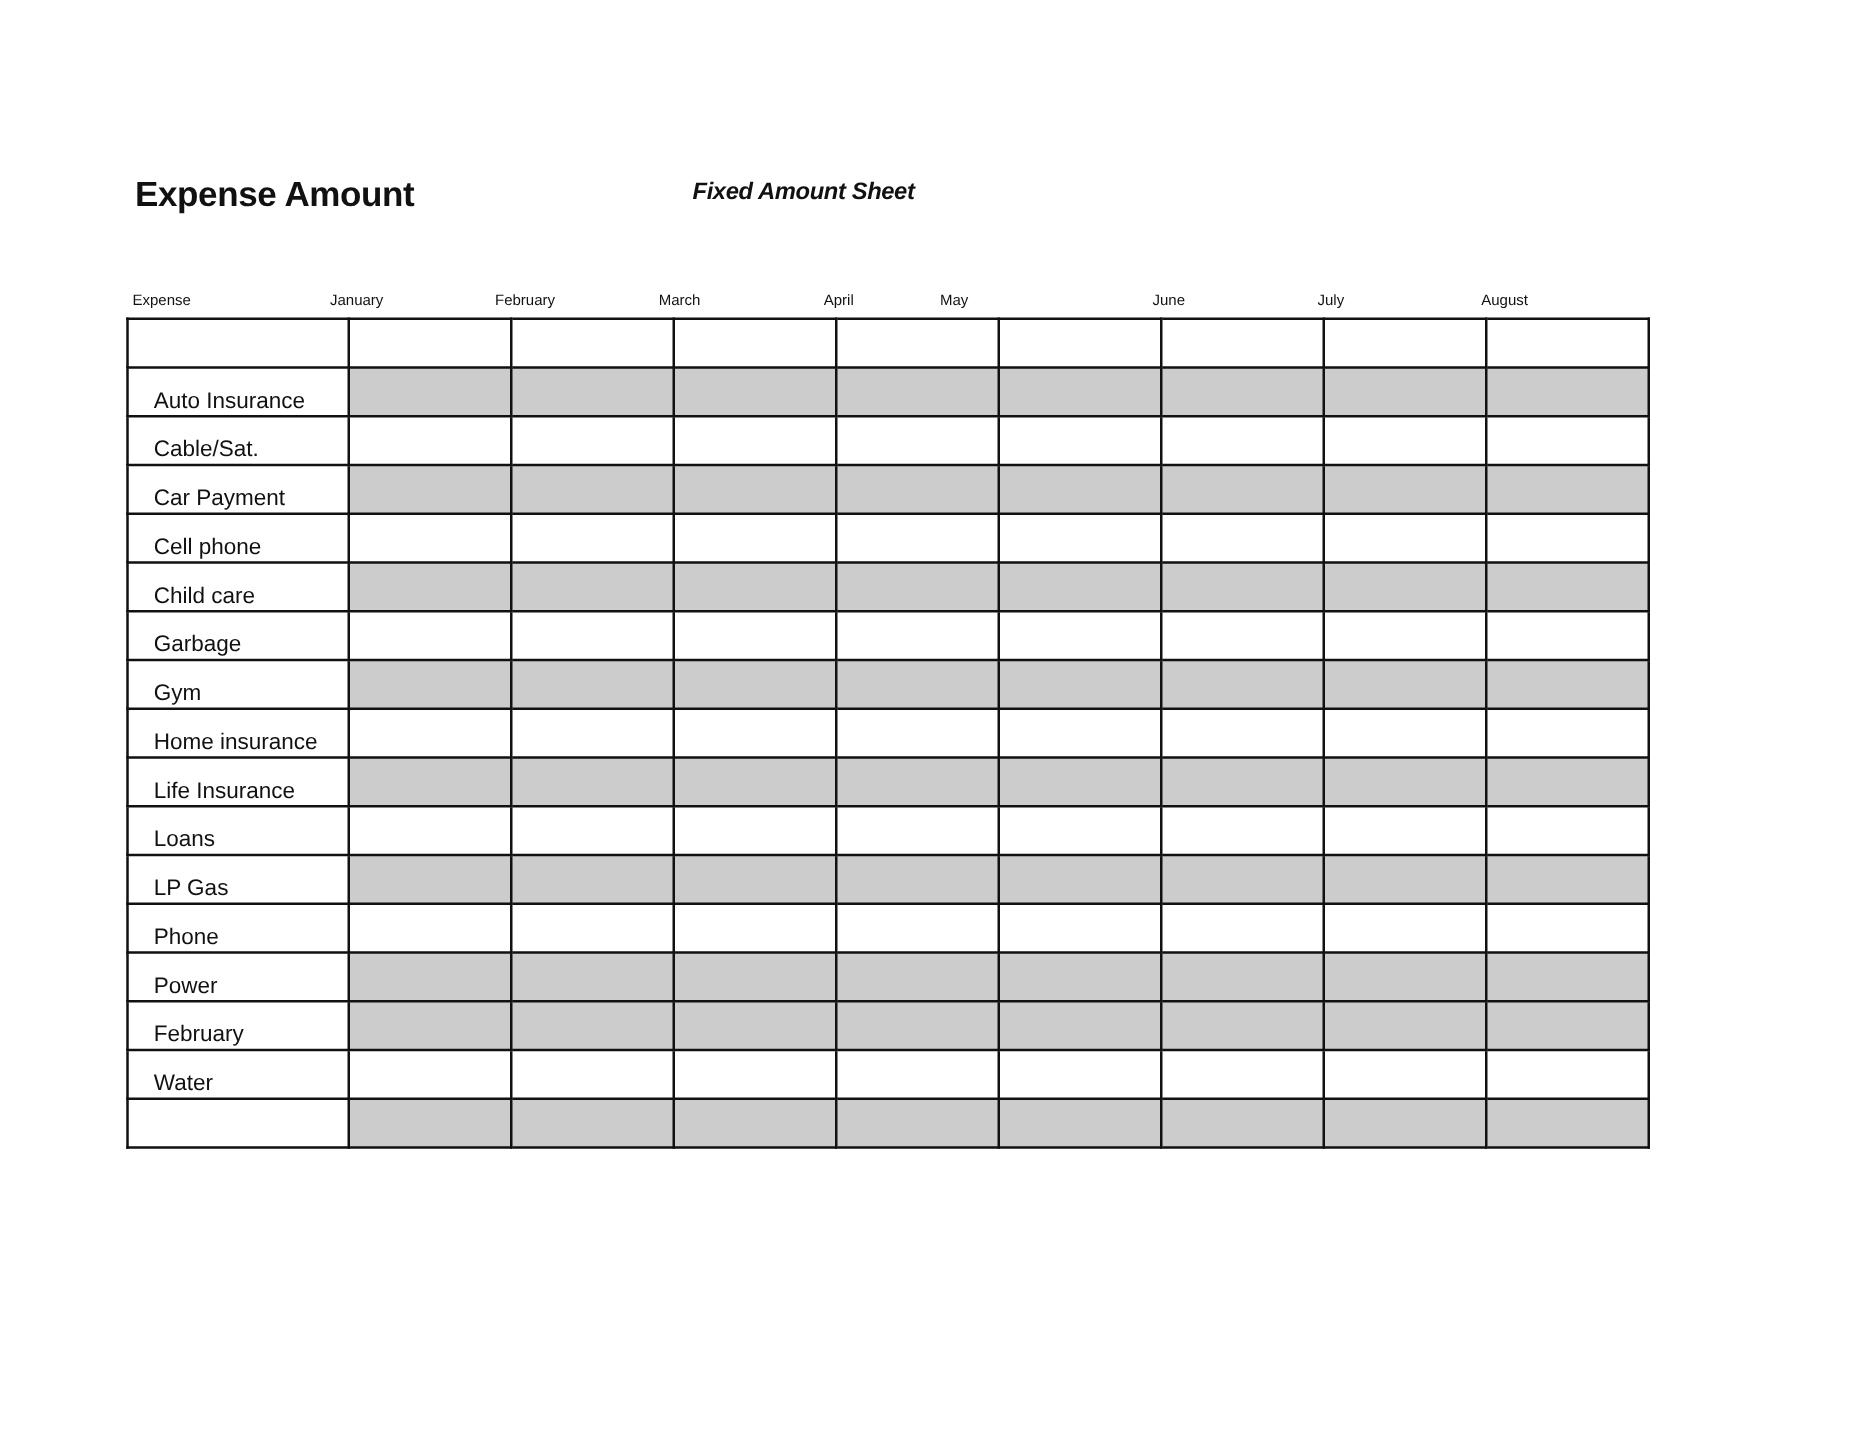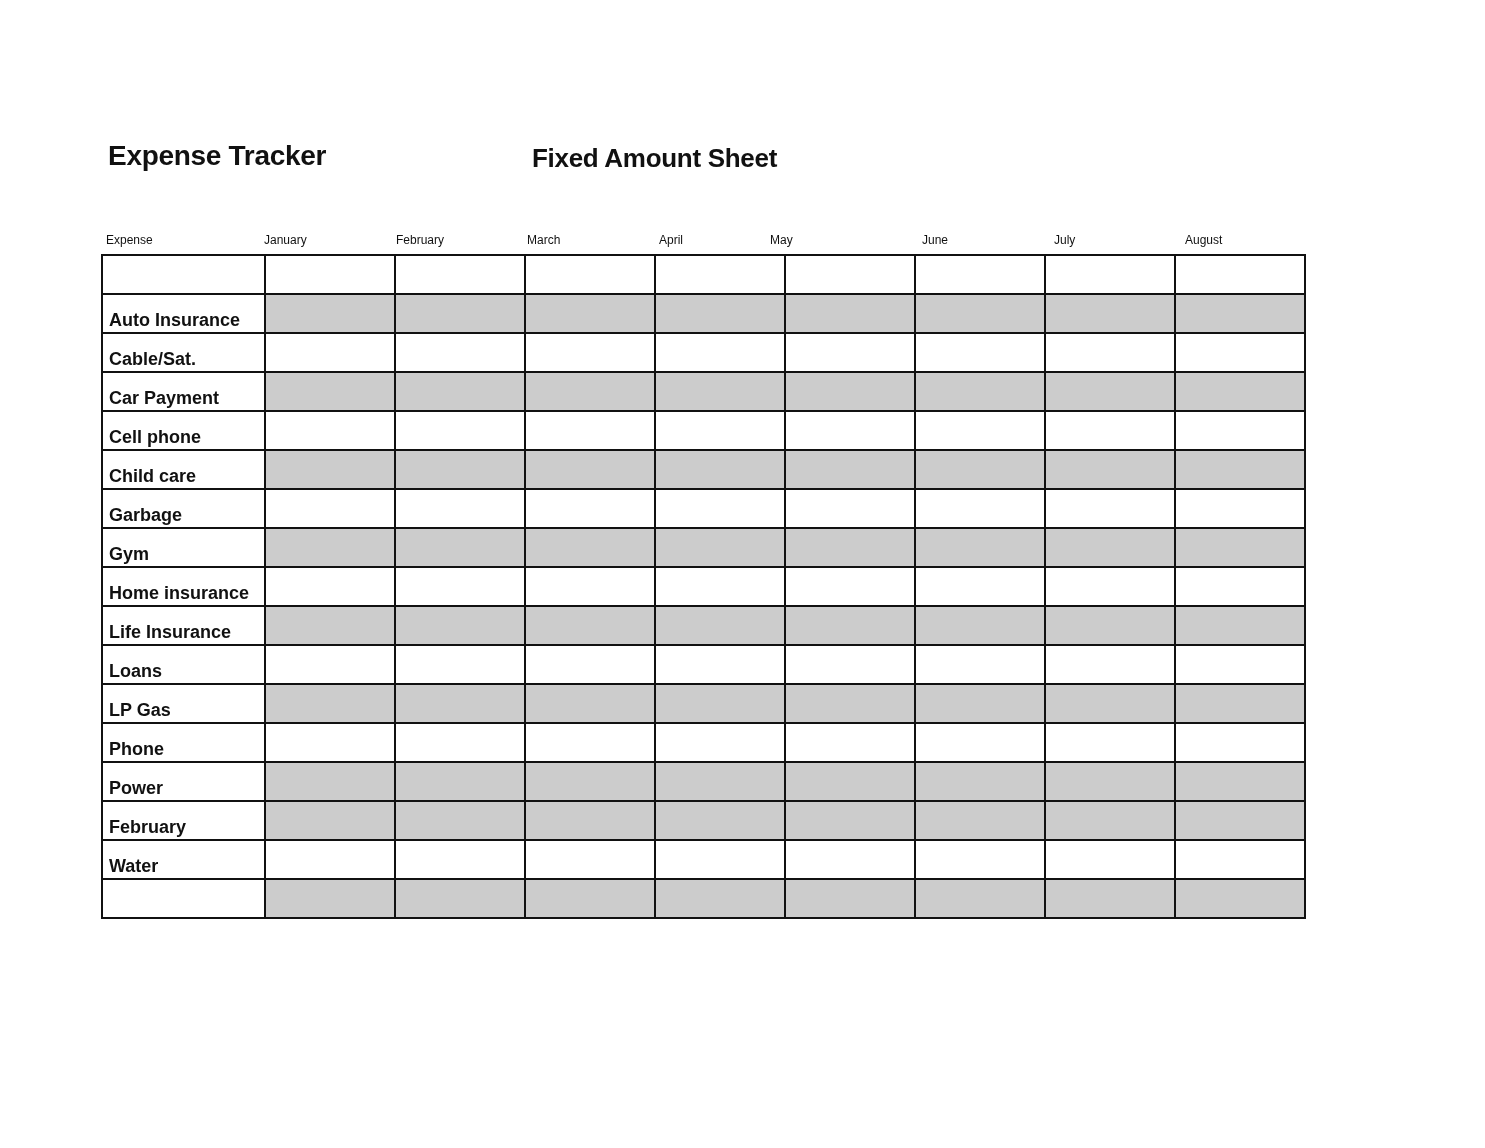--- a/index.html
+++ b/index.html
@@ -1,40 +1,40 @@
 <!DOCTYPE html>
 <html><head>
   <meta charset="utf-8">
   <style>
     html, body { margin: 0; padding: 0; background: #ffffff; }
     body { width: 1485px; height: 1148px; position: relative; overflow: hidden;
            font-family: "Liberation Sans", sans-serif; color: #111; }
     .title { position: absolute; top: 140px; font-weight: bold; font-size: 28px; letter-spacing: -0.3px; }
     #title-main { left: 108px; }
-    #title-sub { left: 532px; font-size: 26px; top: 143px; }
+    #title-sub { left: 554px; font-size: 19px; top: 143px; font-style: italic; }
     .hdr { position: absolute; top: 233px; font-size: 12px; }
     table.grid { position: absolute; left: 101px; top: 254px; border-collapse: collapse; table-layout: fixed; }
     table.grid td { border: 2px solid #111; height: 36px; padding: 0; vertical-align: bottom; }
-    table.grid td.label { width: 155px; font-size: 18px; padding-left: 6px; padding-bottom: 1px; white-space: nowrap; font-weight: bold; }
+    table.grid td.label { width: 155px; font-size: 18px; padding-left: 20px; padding-bottom: 1px; white-space: nowrap; }
     table.grid td.cell { width: 128px; }
     tr.shaded td.cell { background: #cccccc; }
   </style>
 </head>
 <body>
 
-<div id="title-main" class="title">Expense Tracker</div>
+<div id="title-main" class="title">Expense Amount</div>
 <div id="title-sub" class="title">Fixed Amount Sheet</div>
 
 <div>
   <span class="hdr" style="left:106px">Expense</span>
   <span class="hdr" style="left:264px">January</span>
   <span class="hdr" style="left:396px">February</span>
   <span class="hdr" style="left:527px">March</span>
   <span class="hdr" style="left:659px">April</span>
-  <span class="hdr" style="left:770px">May</span>
+  <span class="hdr" style="left:752px">May</span>
   <span class="hdr" style="left:922px">June</span>
   <span class="hdr" style="left:1054px">July</span>
   <span class="hdr" style="left:1185px">August</span>
 </div>
 
 <table class="grid">
   <tbody id="grid-body">
       <tr>
         <td class="label"></td>
         <td class="cell"></td>

